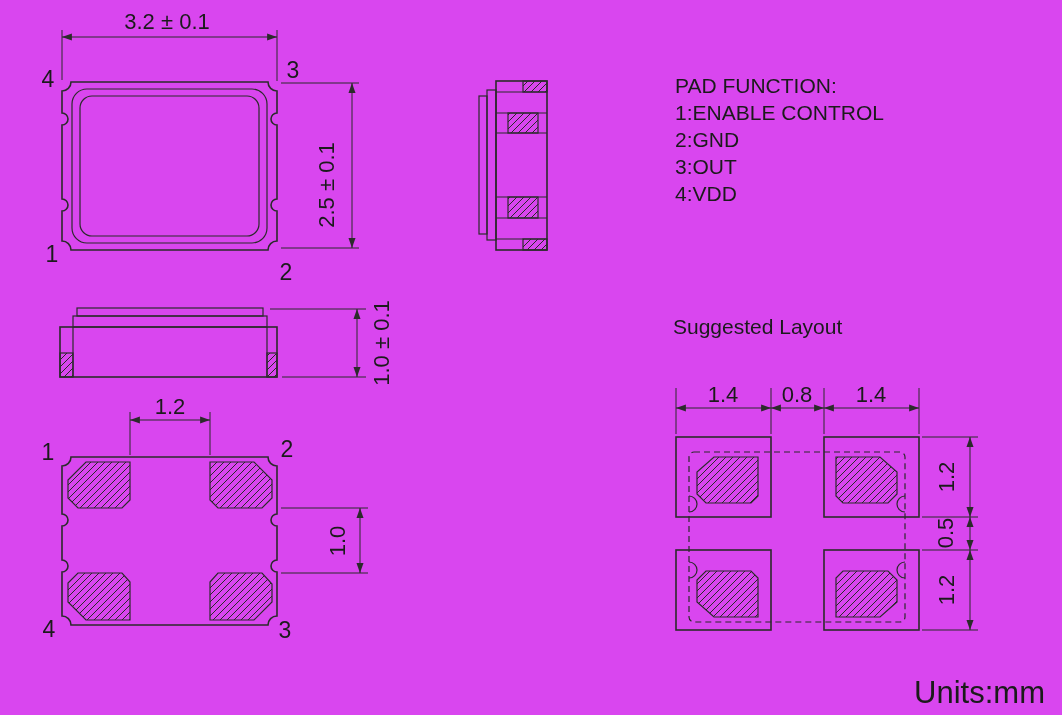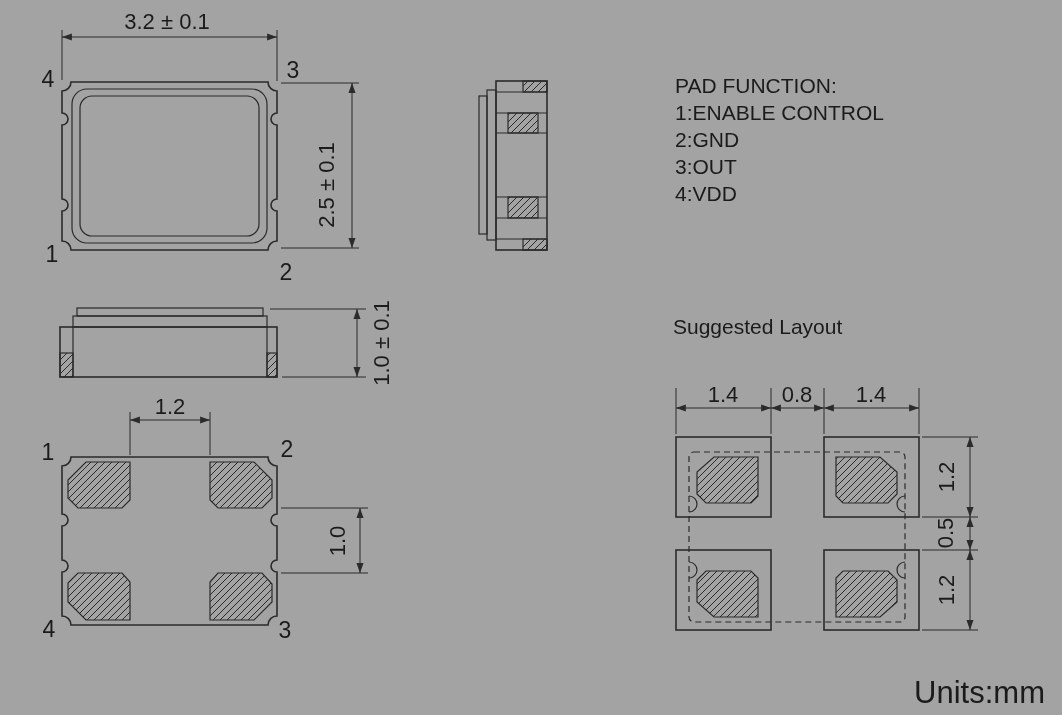--- a/index.html
+++ b/index.html
@@ -1,16 +1,16 @@
 <!DOCTYPE html>
 <html><head>
 <meta charset="utf-8">
 <style>
   html,body{margin:0;padding:0;background:#ffffff;}
-  #page{position:relative;width:1062px;height:715px;background:#a3a3a3;overflow:hidden;
+  #page{position:relative;width:1062px;height:715px;background:#d946ef;overflow:hidden;
         font-family:"Liberation Sans", sans-serif;}
   svg text{fill:#1b1b1b;}
   .dimtxt{font-size:22px;}
   .pintxt{font-size:23px;}
   .legend{font-size:21px;}
   .title{font-size:21px;}
   .units{font-size:31px;}
   .outline{fill:none;stroke:#2b2b2b;stroke-width:1.6;}
   .thin{fill:none;stroke:#2b2b2b;stroke-width:1.2;}
   .dim{fill:none;stroke:#2b2b2b;stroke-width:1;}

